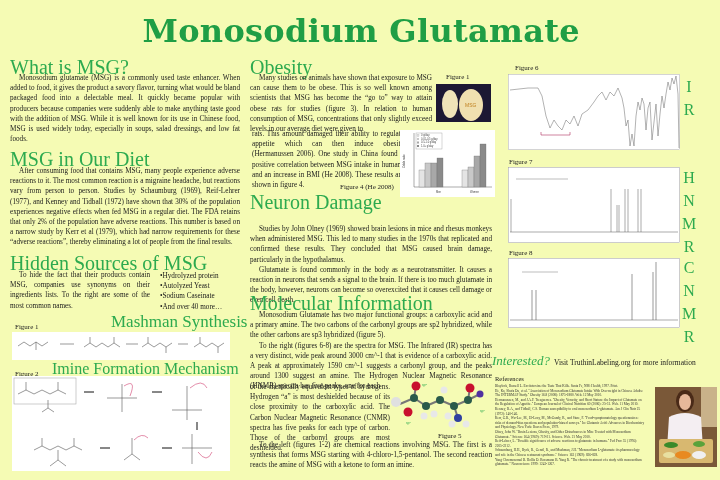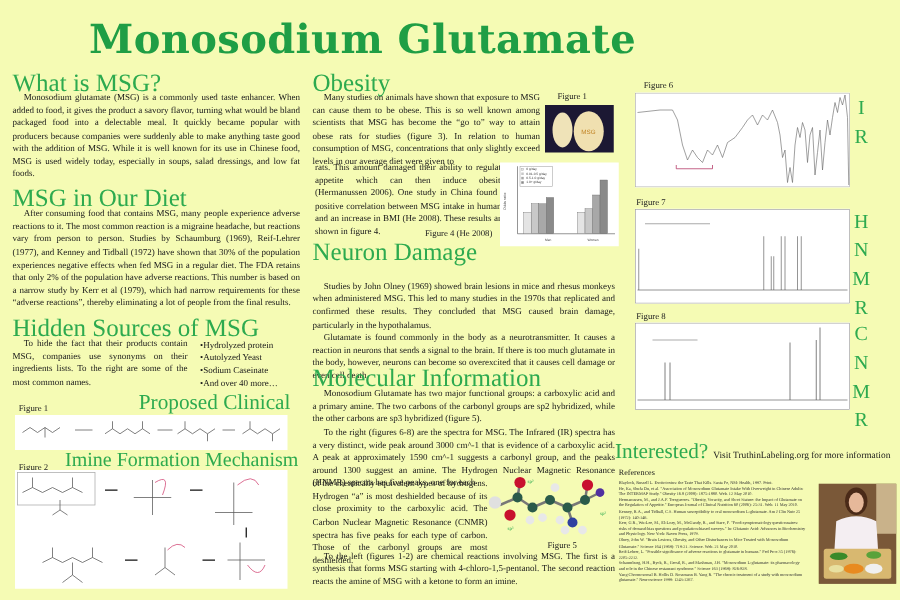--- a/index.html
+++ b/index.html
@@ -1,18 +1,18 @@
 <!DOCTYPE html>
 <html><head>
 <meta charset="utf-8">
 <style>
   html, body { margin:0; padding:0; }
   body { width:720px; height:480px; background:#f5fbb4; position:relative; overflow:hidden; font-family:"Liberation Serif", serif; color:#1a1a1a; }
   .abs { position:absolute; }
-  .title { left:0; width:580px; top:12px; text-align:center; font-size:32px; font-weight:bold; color:#1f9e45; letter-spacing:0.3px; font-family:"DejaVu Serif", serif; }
+  .title { left:0; width:580px; top:12px; text-align:right; font-size:32px; font-weight:bold; color:#1f9e45; letter-spacing:0.3px; font-family:"DejaVu Serif", serif; }
   .h { color:#2daa4f; font-size:20px; line-height:22px; white-space:nowrap; }
   .p { font-size:7.2px; line-height:10.2px; text-align:justify; }
   .p .ind { display:inline-block; width:9px; }
   .figlbl { font-size:7px; color:#222; }
   .whitebox { background:#fff; }
   .bullets { font-size:7.2px; line-height:10.2px; }
   .vert { color:#2daa4f; font-size:16px; line-height:23px; text-align:center; width:16px; }
   .refs { font-size:3.4px; line-height:4.6px; color:#333; }
   svg { display:block; }
 </style>
@@ -29,21 +29,21 @@
 
 <div class="abs h" style="left:10px;top:252px;">Hidden Sources of MSG</div>
 <div class="abs p" style="left:10px;top:270px;width:140px;"><span class="ind"></span><span>To hide the fact that their products contain MSG, companies use synonyms on their ingredients lists. To the right are some  of the most common names.</span></div>
 <div class="abs bullets" style="left:160px;top:271px;width:85px;">
   <div>•Hydrolyzed protein</div>
   <div>•Autolyzed Yeast</div>
   <div>•Sodium Caseinate</div>
   <div>•And over 40 more…</div>
 </div>
 
-<div class="abs h" style="left:111px;top:311px;font-size:17px;">Proposed Clinical</div>
+<div class="abs h" style="left:111px;top:311px;font-size:17px;">Mashman Synthesis</div>
 <div class="abs figlbl" style="left:15px;top:323px;">Figure 1</div>
 <div class="abs whitebox" style="left:12px;top:332px;width:218px;height:28px;">
   <svg width="218" height="28" viewBox="0 0 218 28">
     <g stroke="#555" stroke-width="0.6" fill="none">
       <polyline points="6,14 12,10 18,14 24,10 30,14 36,10"></polyline>
       <line x1="24" y1="10" x2="24" y2="18"></line>
       <line x1="48" y1="12" x2="62" y2="12"></line>
       <polyline points="72,15 78,11 84,15 90,11 96,15 102,11 108,15"></polyline>
       <line x1="78" y1="11" x2="78" y2="5"></line>
         <line x1="102" y1="11" x2="102" y2="5"></line>
@@ -251,21 +251,21 @@
   </svg>
 </div>
 <div class="abs vert" style="left:681px;top:256px;">
   <div>C</div>
   <div>N</div>
   <div>M</div>
   <div>R</div>
 </div>
 
 <div class="abs" style="left:492px;top:350px;white-space:nowrap;">
-  <span class="h" style="font-size:17px;">Interested?</span>
+  <span class="h" style="font-size:13px;font-style:italic;">Interested?</span>
   <span style="font-size:7.5px;">Visit TruthinLabeling.org for more information</span>
 </div>
 
 <div class="abs" style="left:495px;top:375px;font-size:6.5px;">References</div>
 <div class="abs refs" style="left:495px;top:384px;width:150px;">
   <div>Blaylock, Russell L. Excitotoxins: the Taste That Kills. Santa Fe, NM: Health, 1997. Print.</div>
   <div>He, Ka, Shufa Du, et al. "Association of Monosodium Glutamate Intake With Overweight in Chinese Adults: The INTERMAP Study." Obesity 16.8 (2008): 1875-1880. Web. 12 May 2010.</div>
   <div>Hermanussen, M., and J.A.F. Tresguerres. "Obesity, Voracity, and Short Stature: the Impact of Glutamate on the Regulation of Appetite." European Journal of Clinical Nutrition 60 (2006): 25-31. Web. 11 May 2010.</div>
   <div>Kenney, R.A., and Tidball, C.S. Human susceptibility to oral monosodium L-glutamate. Am J Clin Nutr 25 (1972): 140-146.</div>
   <div>Kerr, G.R., Wu-Lee, M., El-Lozy, M., McGandy, R., and Stare, F. "Food-symptomatology questionnaires: risks of demand-bias questions and population-biased surveys." In: Glutamic Acid: Advances in Biochemistry and Physiology. New York: Raven Press, 1979.</div>

